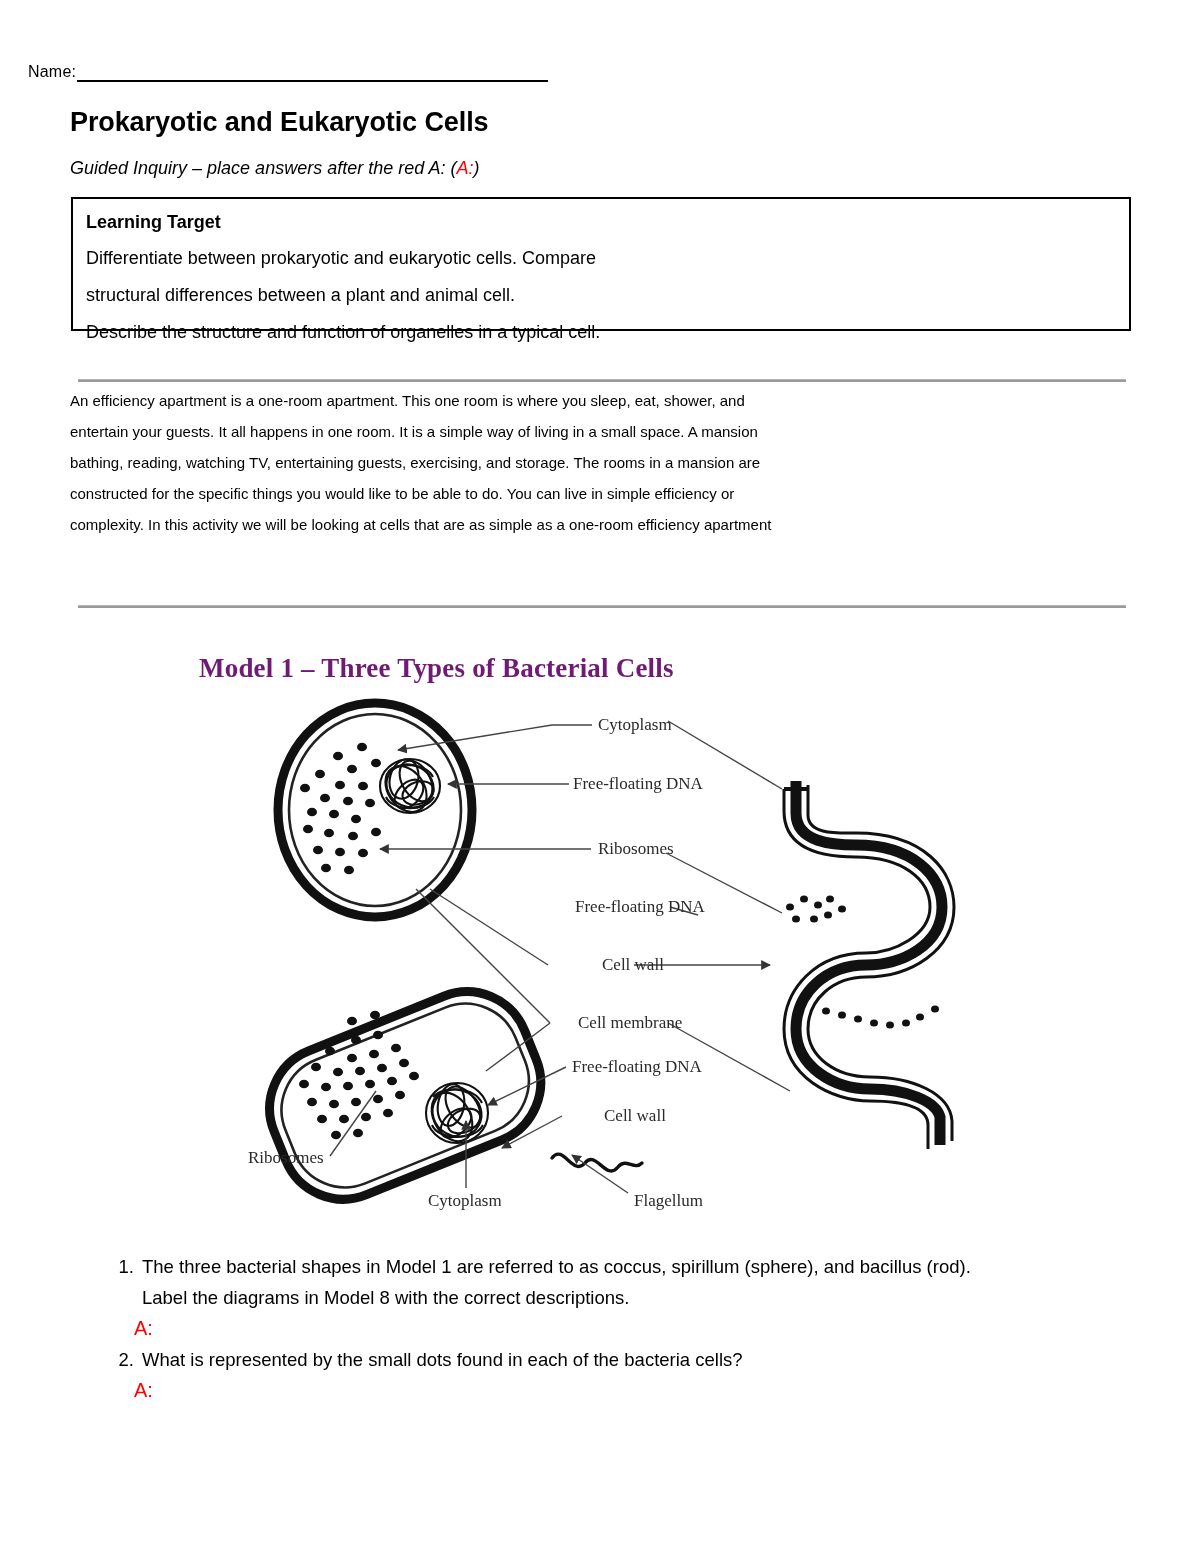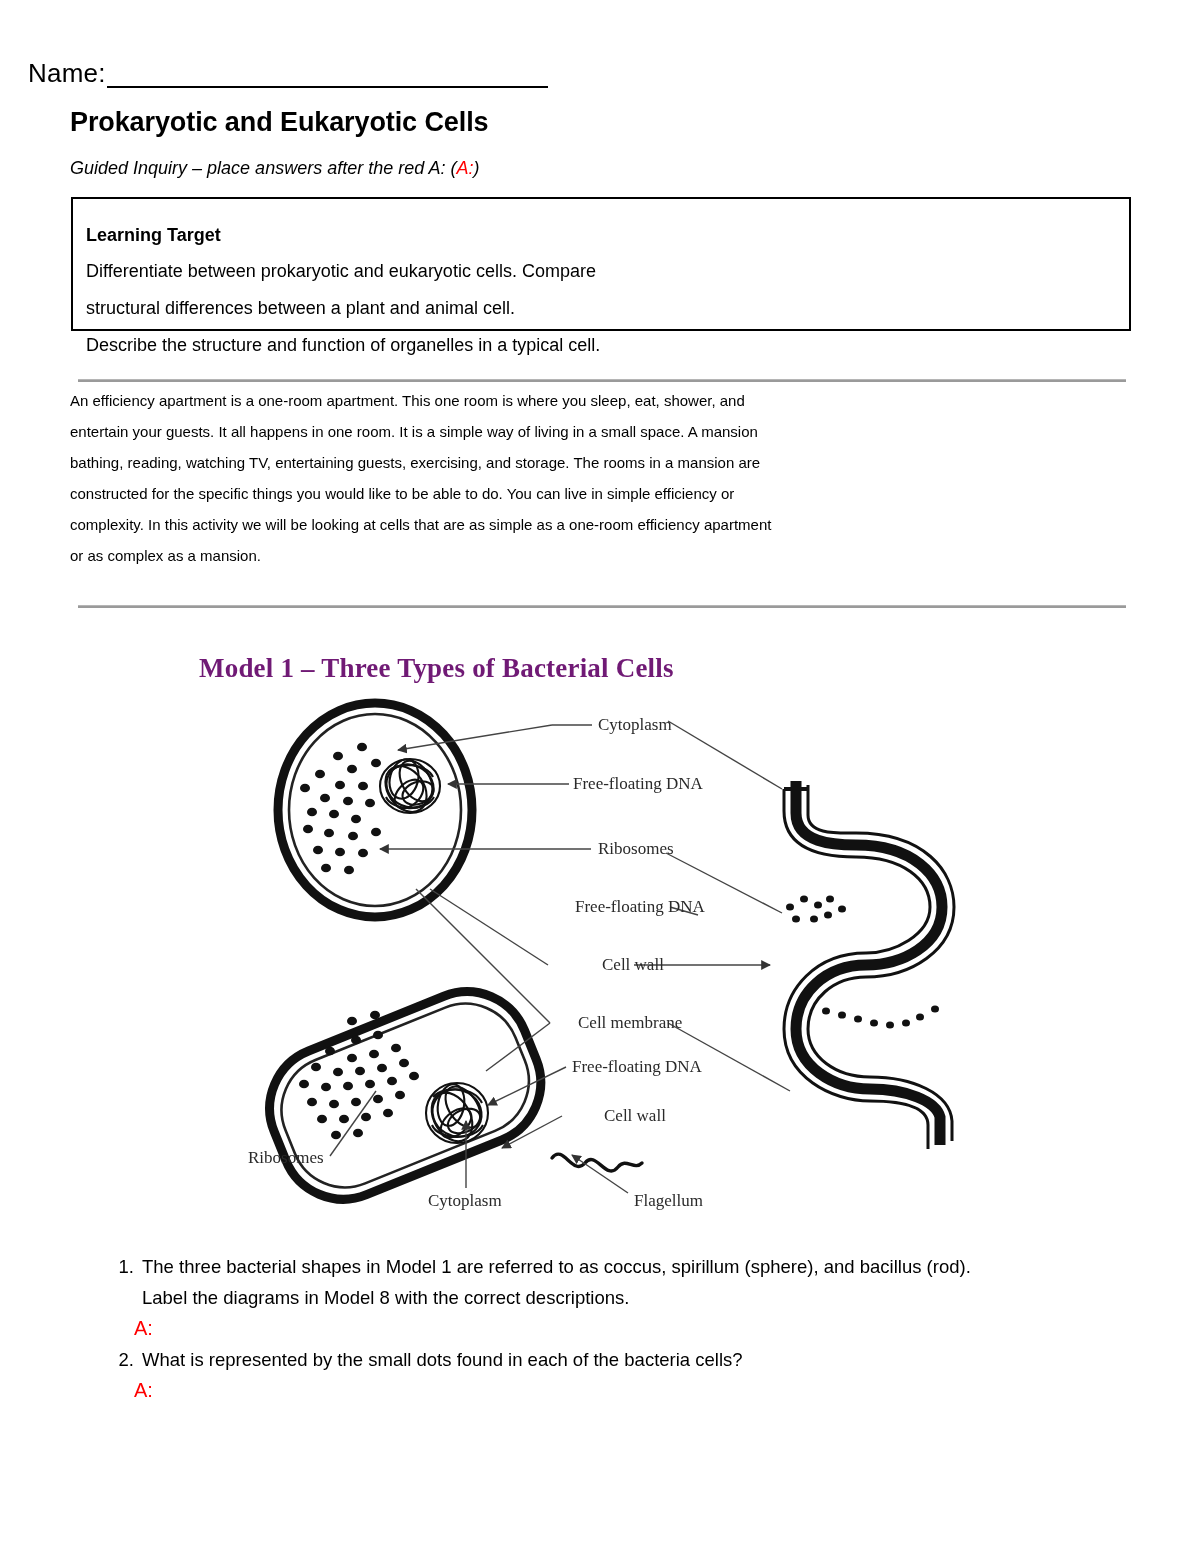--- a/index.html
+++ b/index.html
@@ -26,21 +26,21 @@
   
   .name-row {
     position: absolute;
     left: 28px;
     top: 60px;
     display: flex;
     align-items: flex-end;
     width: 520px;
   }
   .name-label {
-    font-size: 26px;
+    font-size: 16px;
     letter-spacing: 0.2px;
     white-space: nowrap;
     line-height: 1;
     padding-bottom: 2px;
   }
   .name-blank {
     flex: 1;
     border-bottom: 2px solid #000;
     height: 20px;
     margin-left: 1px;
@@ -69,21 +69,21 @@
 
   
   .lt-box {
     position: absolute;
     left: 71px;
     top: 197px;
     width: 1060px;
     height: 134px;
     border: 2px solid #000;
     box-sizing: border-box;
-    padding: 23px 0 0 13px;
+    padding: 10px 0 0 13px;
   }
   .lt-heading {
     font-size: 18px;
     font-weight: bold;
     line-height: 1.5;
     margin-bottom: 1px;
   }
   .lt-line {
     font-size: 18px;
     line-height: 1.62;
@@ -189,21 +189,20 @@
   </div>
 
   <div class="rule rule-top"></div>
 
   <div class="body-para">
     <div class="pline">An efficiency apartment is a one-room apartment. This one room is where you sleep, eat, shower, and</div>
     <div class="pline">entertain your guests. It all happens in one room. It is a simple way of living in a small space. A mansion</div>
     <div class="pline">bathing, reading, watching TV, entertaining guests, exercising, and storage. The rooms in a mansion are</div>
     <div class="pline">constructed for the specific things you would like to be able to do. You can live in simple efficiency or</div>
     <div class="pline">complexity. In this activity we will be looking at cells that are as simple as a one-room efficiency apartment</div>
-    <div class="pline">or as complex as a mansion.</div>
   </div>
 
   <div class="rule rule-bottom"></div>
 
   <div class="model-heading">Model 1 – Three Types of Bacterial Cells</div>
 
   <div class="diagram-wrap">
     <svg width="760" height="525" viewBox="0 0 760 525" xmlns="http://www.w3.org/2000/svg">
       <defs>
         <marker id="arrowS" viewBox="0 0 10 10" refX="9" refY="5" markerWidth="7" markerHeight="7" orient="auto-start-reverse">

